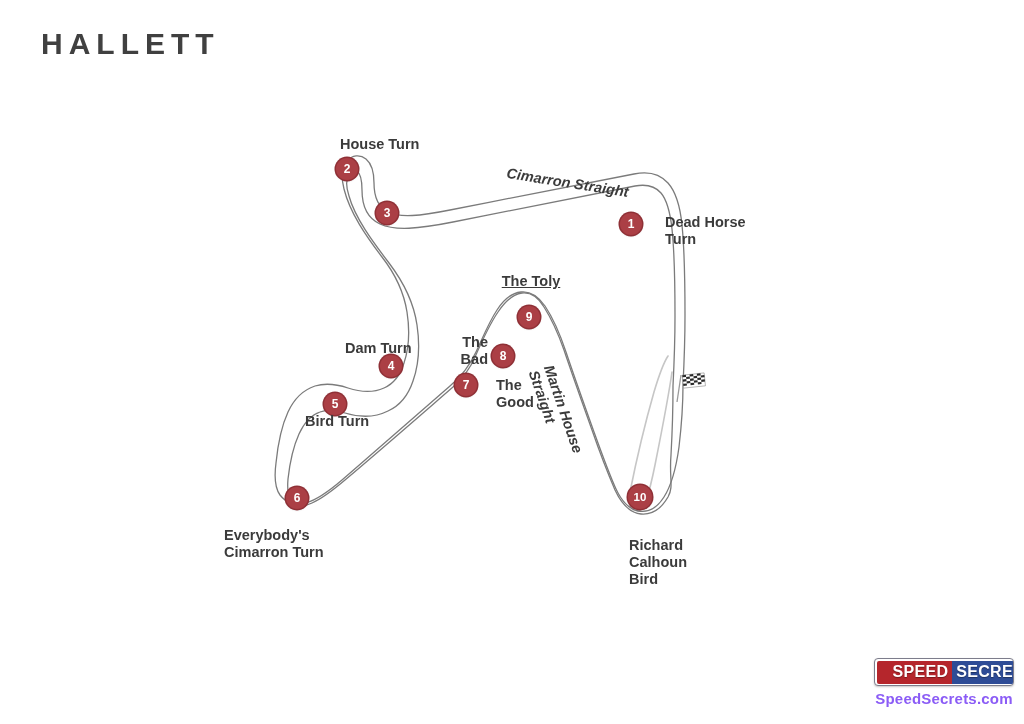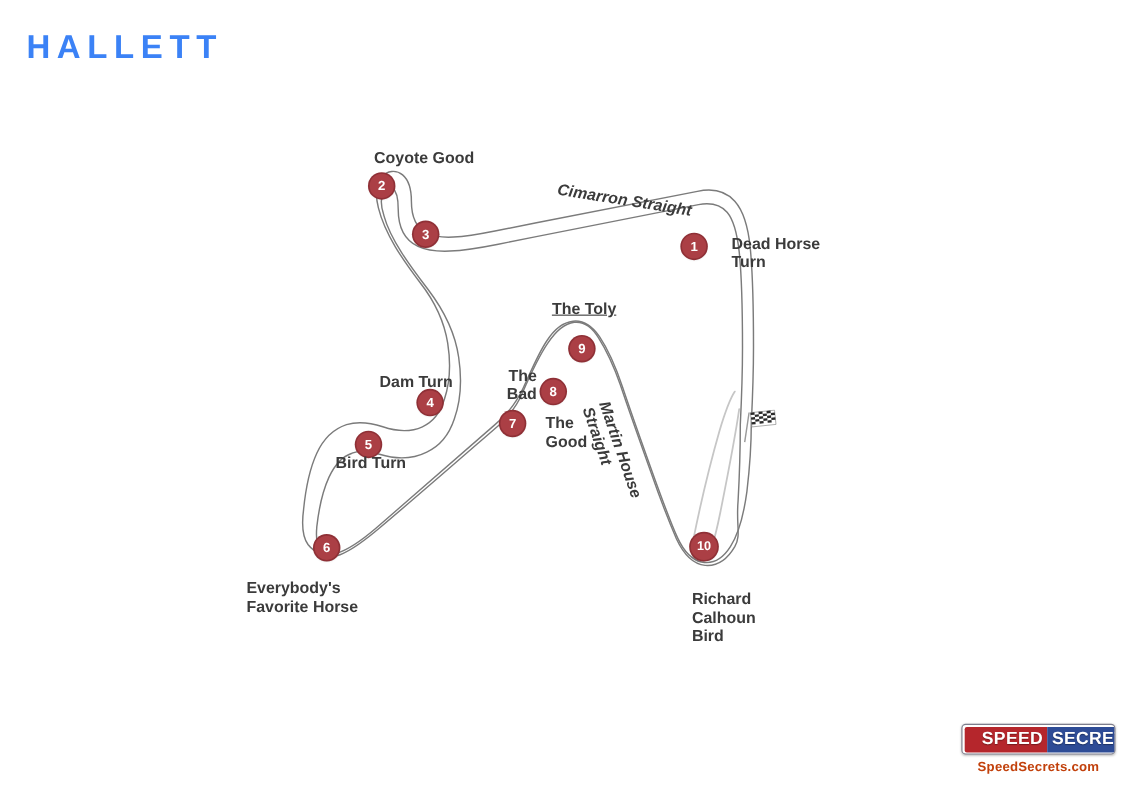--- a/index.html
+++ b/index.html
@@ -14,26 +14,26 @@
     position: relative;
     width: 1024px;
     height: 724px;
     background: #ffffff;
     overflow: hidden;
   }
 
   
   #track-title {
     position: absolute;
-    left: 24px;
+    left: 41px;
     top: 27px;
     font-size: 30px;
     font-weight: bold;
     letter-spacing: 6px;
-    color: #3b82f6;
+    color: #404040;
     font-family: "Liberation Sans", sans-serif;
     white-space: nowrap;
   }
 
   
   #track-map {
     position: absolute;
     left: 0;
     top: 0;
     width: 1024px;
@@ -133,23 +133,23 @@
     background: #b5262c;
     border-radius: 2px 0 0 2px;
     padding-left: 16px;
   }
   .logo-word.secrets {
     background: #2e4c96;
     border-radius: 0 2px 2px 0;
   }
   #logo-domain {
     margin-top: 4px;
-    font-size: 12px;
-    font-weight: bold;
-    color: #c2410c;
+    font-size: 15px;
+    font-weight: bold;
+    color: #8b5cf6;
     letter-spacing: 0.2px;
     font-family: "Liberation Sans", sans-serif;
   }
 </style>
 </head>
 <body>
 
 <div id="page">
 
   <div id="track-title">HALLETT</div>
@@ -264,21 +264,21 @@
   <div class="turn-marker" style="left:336px; top:158px;">2</div>
   <div class="turn-marker" style="left:376px; top:202px;">3</div>
   <div class="turn-marker" style="left:380px; top:355px;">4</div>
   <div class="turn-marker" style="left:324px; top:393px;">5</div>
   <div class="turn-marker" style="left:286px; top:487px;">6</div>
   <div class="turn-marker" style="left:455px; top:374px;">7</div>
   <div class="turn-marker" style="left:492px; top:345px;">8</div>
   <div class="turn-marker" style="left:518px; top:306px;">9</div>
   <div class="turn-marker wide" style="left:628px; top:485px;">10</div>
 
-  <div class="map-label" style="left:340px; top:136px;">Coyote Good</div>
+  <div class="map-label" style="left:340px; top:136px;">House Turn</div>
 
 
   <div class="map-label italic rot-cimarron" style="left:508px; top:165px;">Cimarron Straight</div>
 
   <div class="map-label" style="left:665px; top:214px;">Dead Horse
 Turn</div>
 
   <div class="map-label align-center" style="left:496px; top:273px; width:70px;">The Toly</div>
 
   <div class="map-label align-right" style="left:440px; top:334px; width:48px;">The
@@ -288,21 +288,21 @@
 Good</div>
 
   <div class="map-label italic rot-martin" style="left:556px; top:363px;">Martin House
 Straight</div>
 
   <div class="map-label" style="left:345px; top:340px;">Dam Turn</div>
 
   <div class="map-label" style="left:305px; top:413px;">Bird Turn</div>
 
   <div class="map-label" style="left:224px; top:527px;">Everybody's
-Favorite Horse</div>
+Cimarron Turn</div>
 
   <div class="map-label" style="left:629px; top:537px;">Richard
 Calhoun
 Bird</div>
 
   <div id="logo-block">
     <div id="logo-badge">
       <div class="logo-word speed">SPEED</div>
       <div class="logo-word secrets">SECRETS</div>
     </div>

